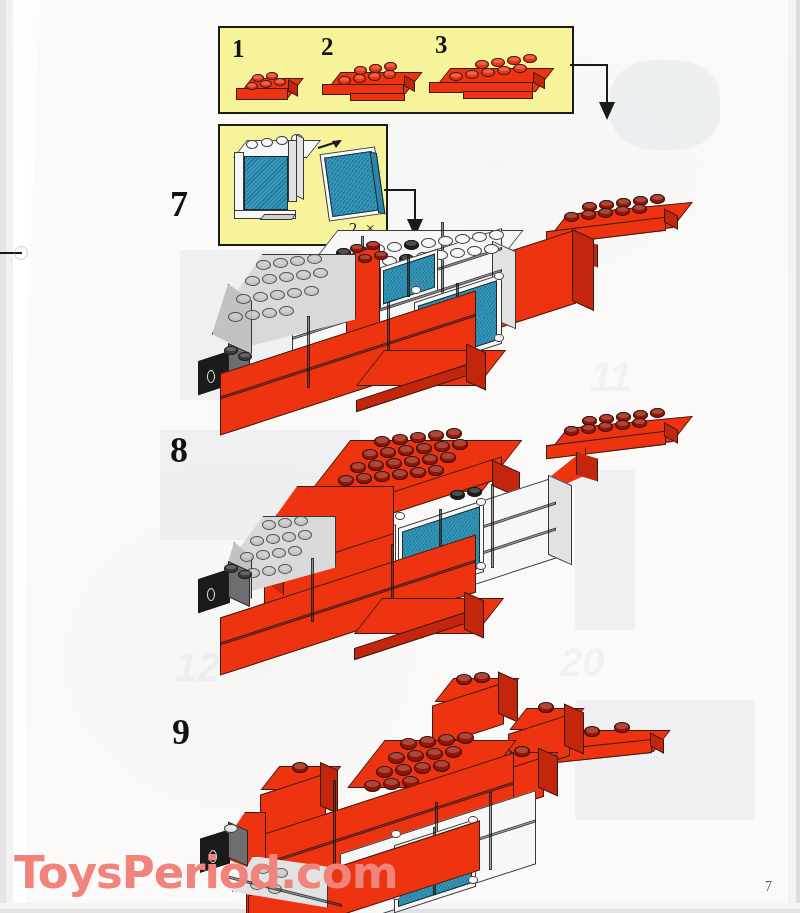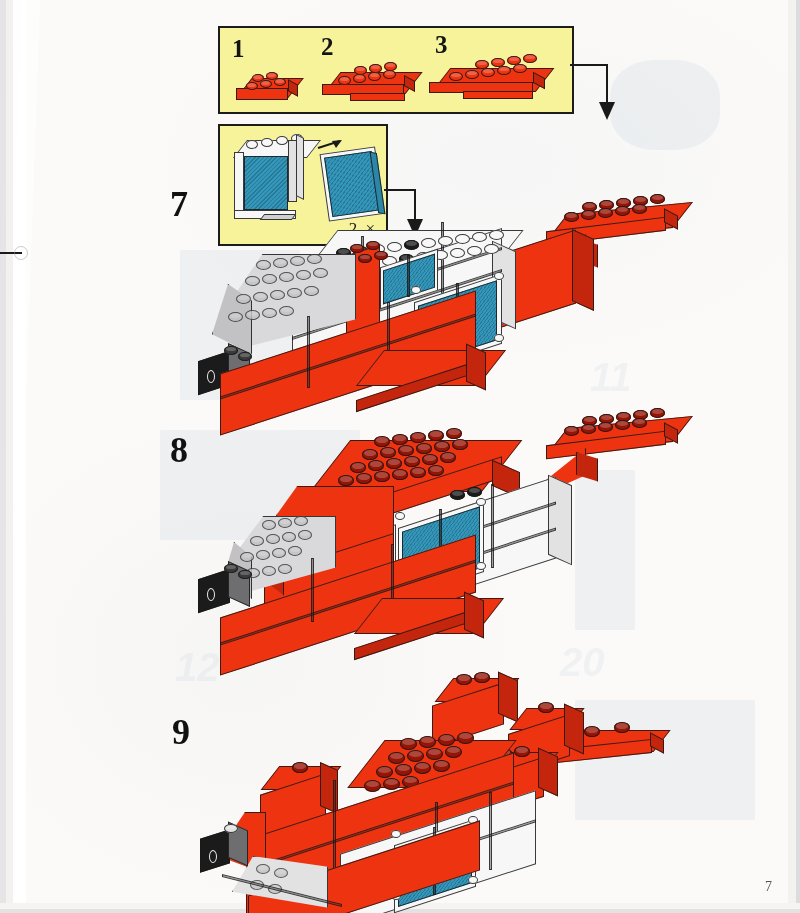--- a/index.html
+++ b/index.html
@@ -560,15 +560,16 @@
     </div>
 
     <div class="pc" style="left:4px;top:180px;width:60px;height:52px;">
       <div class="face c-black outl" style="left:0;top:8px;width:30px;height:34px;transform:skewY(-18deg);"></div>
       <div class="face c-dgrey outl" style="left:28px;top:0px;width:20px;height:36px;transform:skewY(24deg);"></div>
       <div class="stud c-white-d outl" style="left:24px;top:-2px;width:14px;height:9px;"></div>
       <div class="face" style="left:9px;top:24px;width:6px;height:11px;border:1.5px solid #e9e9e9;border-radius:50%;"></div>
     </div>
   </div>
 
+  <div class="watermark">ToysPeriod.com</div>
   <div class="pagenum">7</div>
 
 </div>
 
 </body></html>

